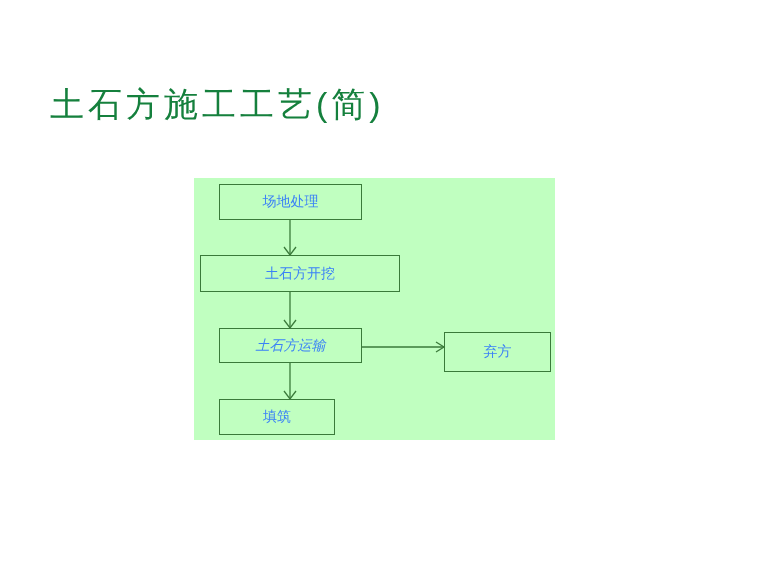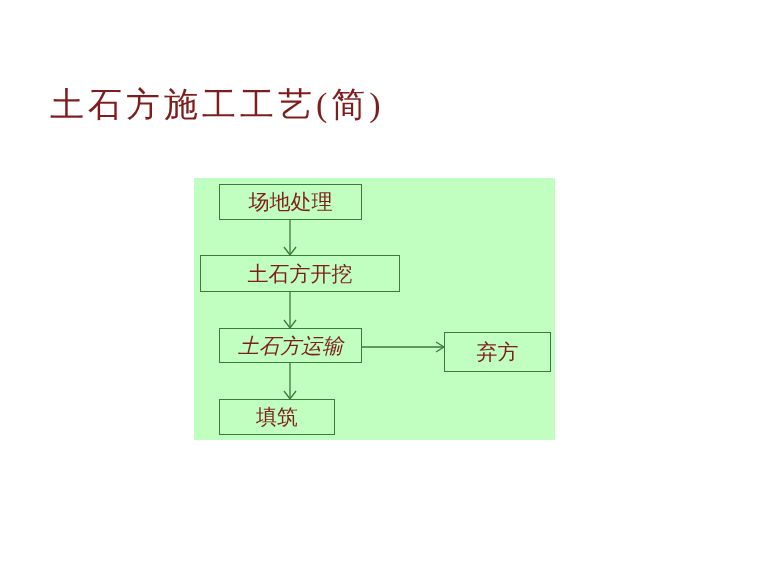--- a/index.html
+++ b/index.html
@@ -1,19 +1,19 @@
 <!DOCTYPE html>
 <html><head>
 <meta charset="utf-8">
 <style>
   html, body { margin:0; padding:0; background:#ffffff; }
   body { width:760px; height:570px; position:relative; overflow:hidden; font-family:"DejaVu Serif", serif; }
-  .title { position:absolute; left:50px; top:82px; font-size:34px; letter-spacing:4px; color:#7f1d1d; font-family:Liberation Serif, serif; font-weight:300; white-space:nowrap; }
+  .title { position:absolute; left:50px; top:82px; font-size:34px; letter-spacing:4px; color:#15803d; font-family:Liberation Sans, sans-serif; font-weight:300; white-space:nowrap; }
   .panel { position:absolute; left:194px; top:178px; width:361px; height:262px; background:#c0ffc0; }
-  .box { position:absolute; border:1.5px solid #3a7a3a; box-sizing:border-box; display:flex; align-items:center; justify-content:center; font-size:21px; color:#7f1d1d; font-family:"DejaVu Sans", sans-serif; }
+  .box { position:absolute; border:1.5px solid #3a7a3a; box-sizing:border-box; display:flex; align-items:center; justify-content:center; font-size:14px; color:#3b82f6; font-family:"DejaVu Sans", sans-serif; }
   svg.lines { position:absolute; left:0; top:0; width:761px; height:570px; pointer-events:none; }
 </style>
 </head>
 <body>
 
 <div class="title">土石方施工工艺(简)</div>
 
 <div class="panel"></div>
 
 <svg class="lines" viewBox="0 0 761 570">

